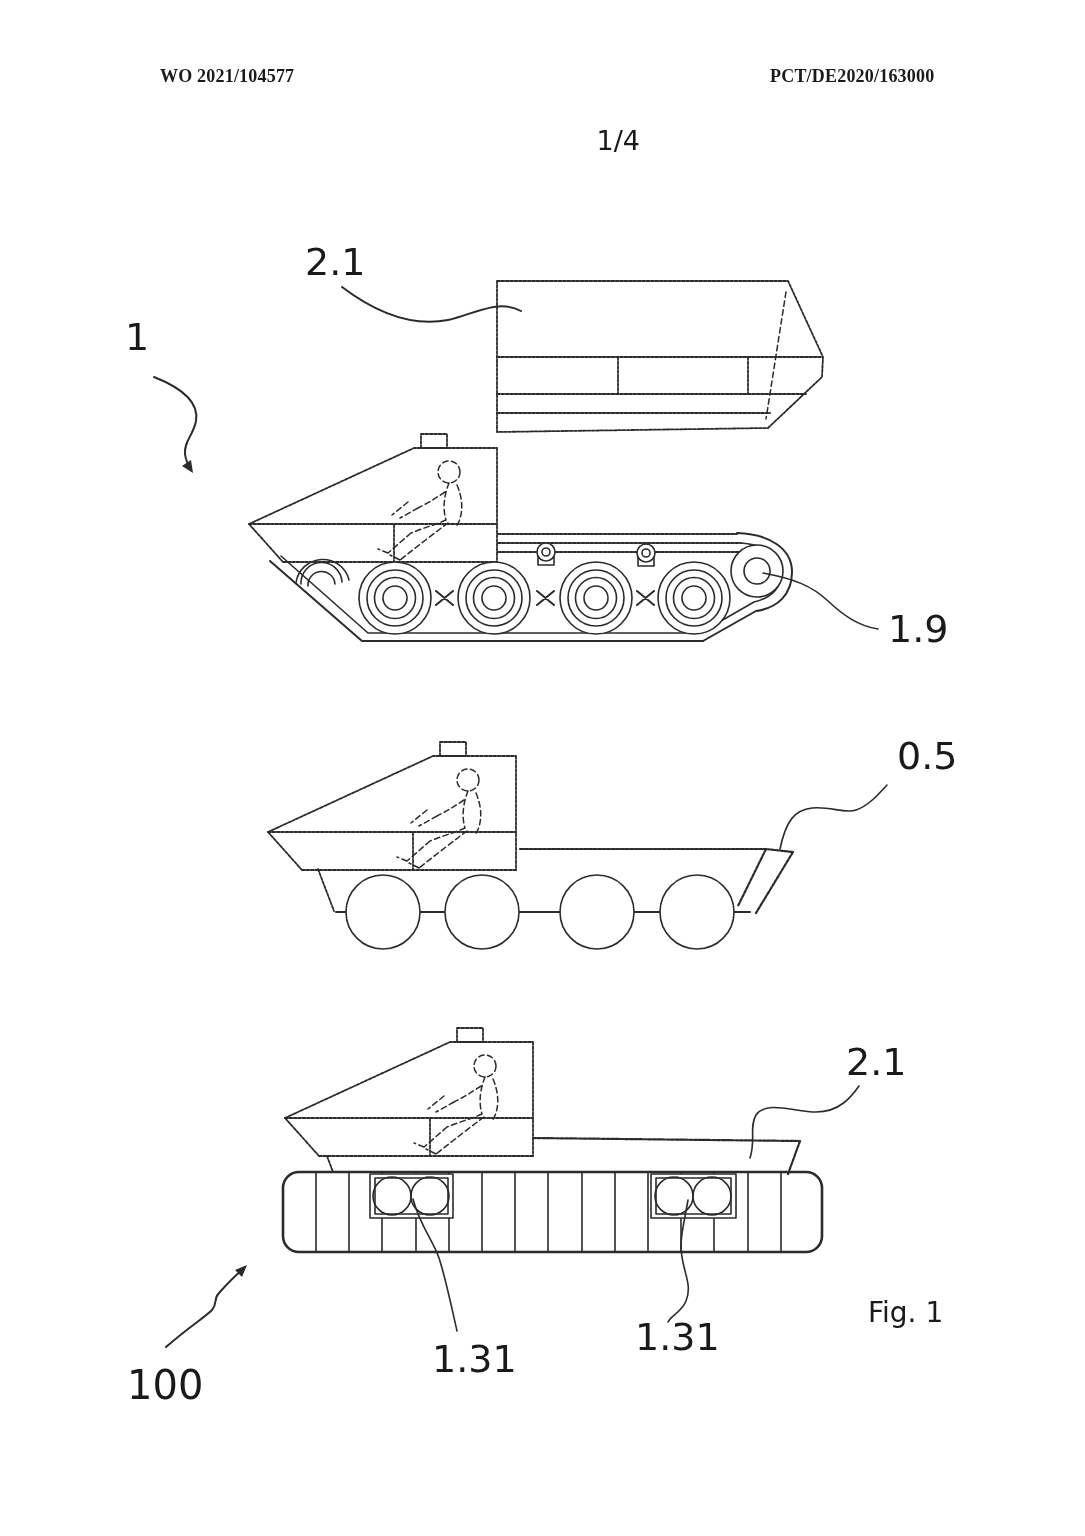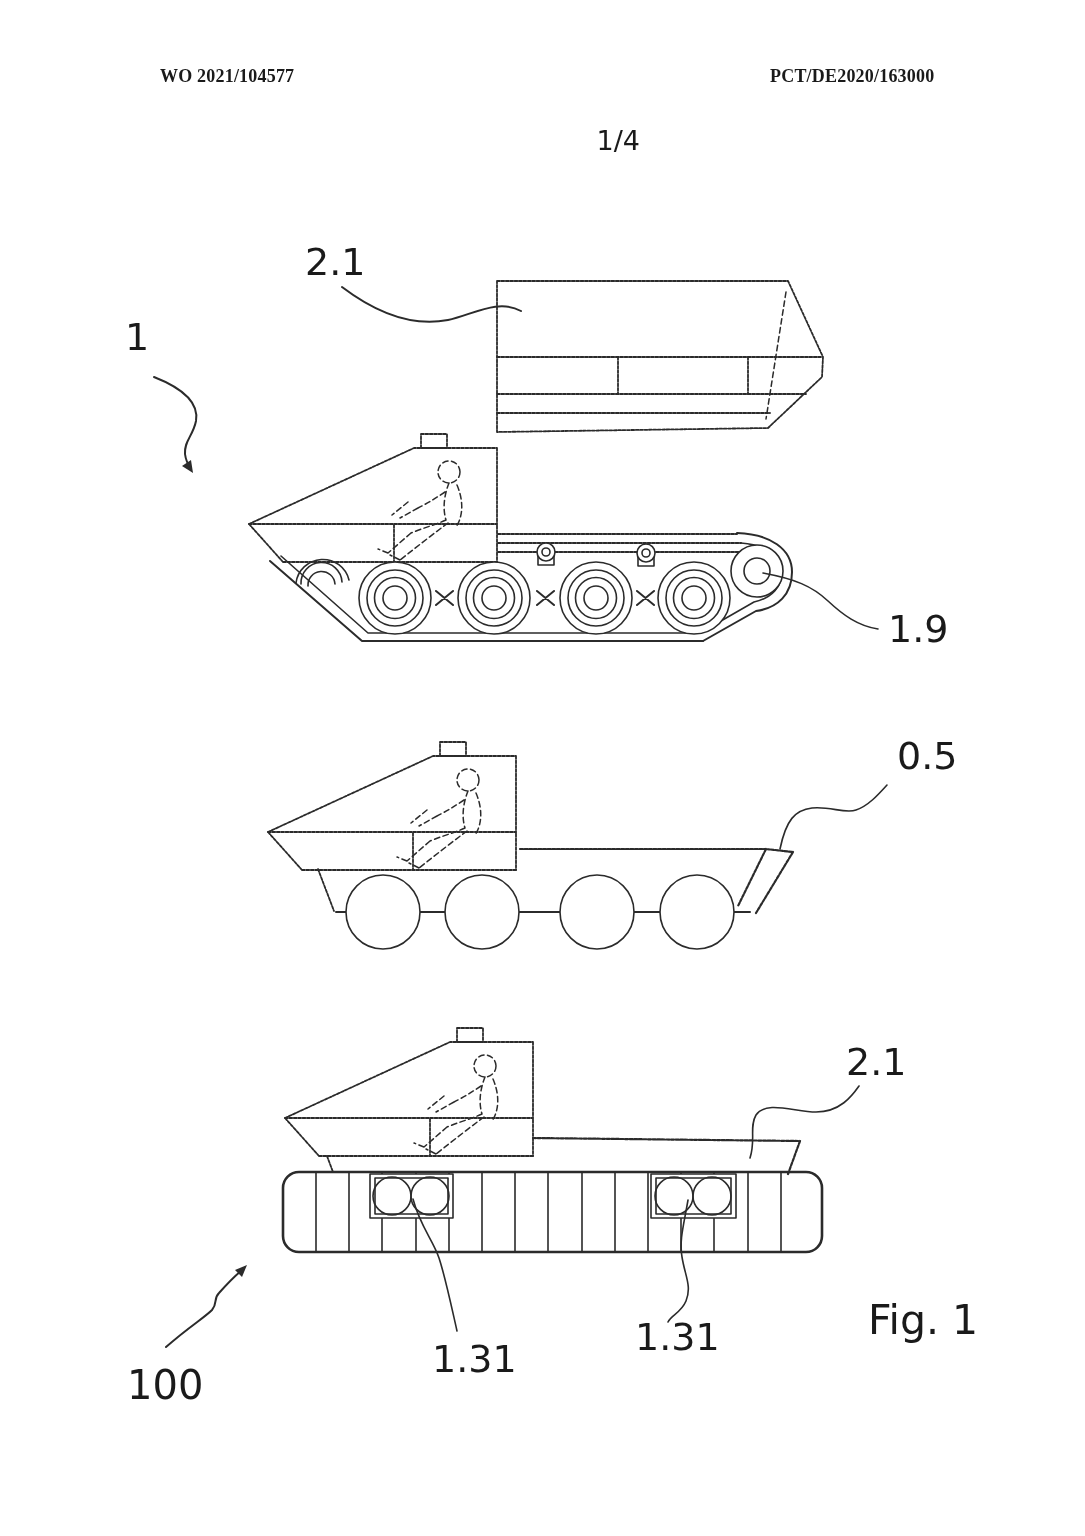--- a/index.html
+++ b/index.html
@@ -2,21 +2,21 @@
 <html><head>
 <meta charset="utf-8">
 <style>
   html,body{margin:0;padding:0;background:#ffffff;}
   #page{position:relative;width:1085px;height:1536px;background:#ffffff;overflow:hidden;
         font-family:"DejaVu Sans",sans-serif;color:#1a1a1a;}
   .hdr{position:absolute;font-family:"Liberation Serif","DejaVu Serif",serif;
        font-weight:bold;font-size:18px;letter-spacing:.2px;text-align:right;}
   .pagenum{position:absolute;font-size:27px;}
   .lbl{position:absolute;font-size:38px;line-height:1;}
-  .cap{position:absolute;font-size:41px;}
+  .cap{position:absolute;font-size:28px;}
   svg{position:absolute;left:0;top:0;}
   svg *{fill:none;stroke:#2b2b2b;stroke-width:1.6;stroke-linecap:round;stroke-linejoin:round;}
   .sk{stroke-dasharray:2.8 1.6;stroke-width:1.8;}
   .skb{stroke-dasharray:3 1.6;stroke-width:2.2;}
   .dash{stroke-dasharray:5.5 3.5;stroke-width:1.5;}
   .w2{stroke-width:2;}
   .bold{stroke-width:2.6;}
   .wfill{fill:#ffffff;}
   .head{fill:#2b2b2b;stroke:none;}
 </style>

